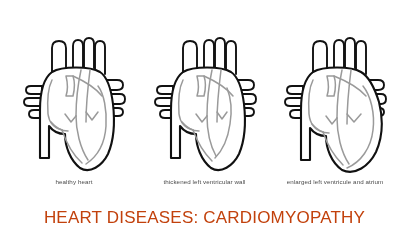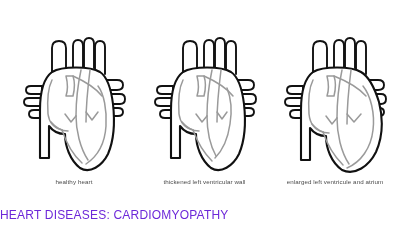--- a/index.html
+++ b/index.html
@@ -58,23 +58,24 @@
     text-align: center;
     color: #4a4a4a;
     white-space: nowrap;
   }
 
   .title {
     position: absolute;
     left: 0;
     top: 208px;
     width: 409px;
-    font-size: 12px;
+    text-align: center;
+    font-size: 17px;
     letter-spacing: 0.2px;
-    color: #6d28d9;
+    color: #c2410c;
   }
 
   
   .outer {
     fill: #ffffff;
     stroke: #111111;
     stroke-width: 2.1;
     stroke-linejoin: round;
     stroke-linecap: round;
   }

